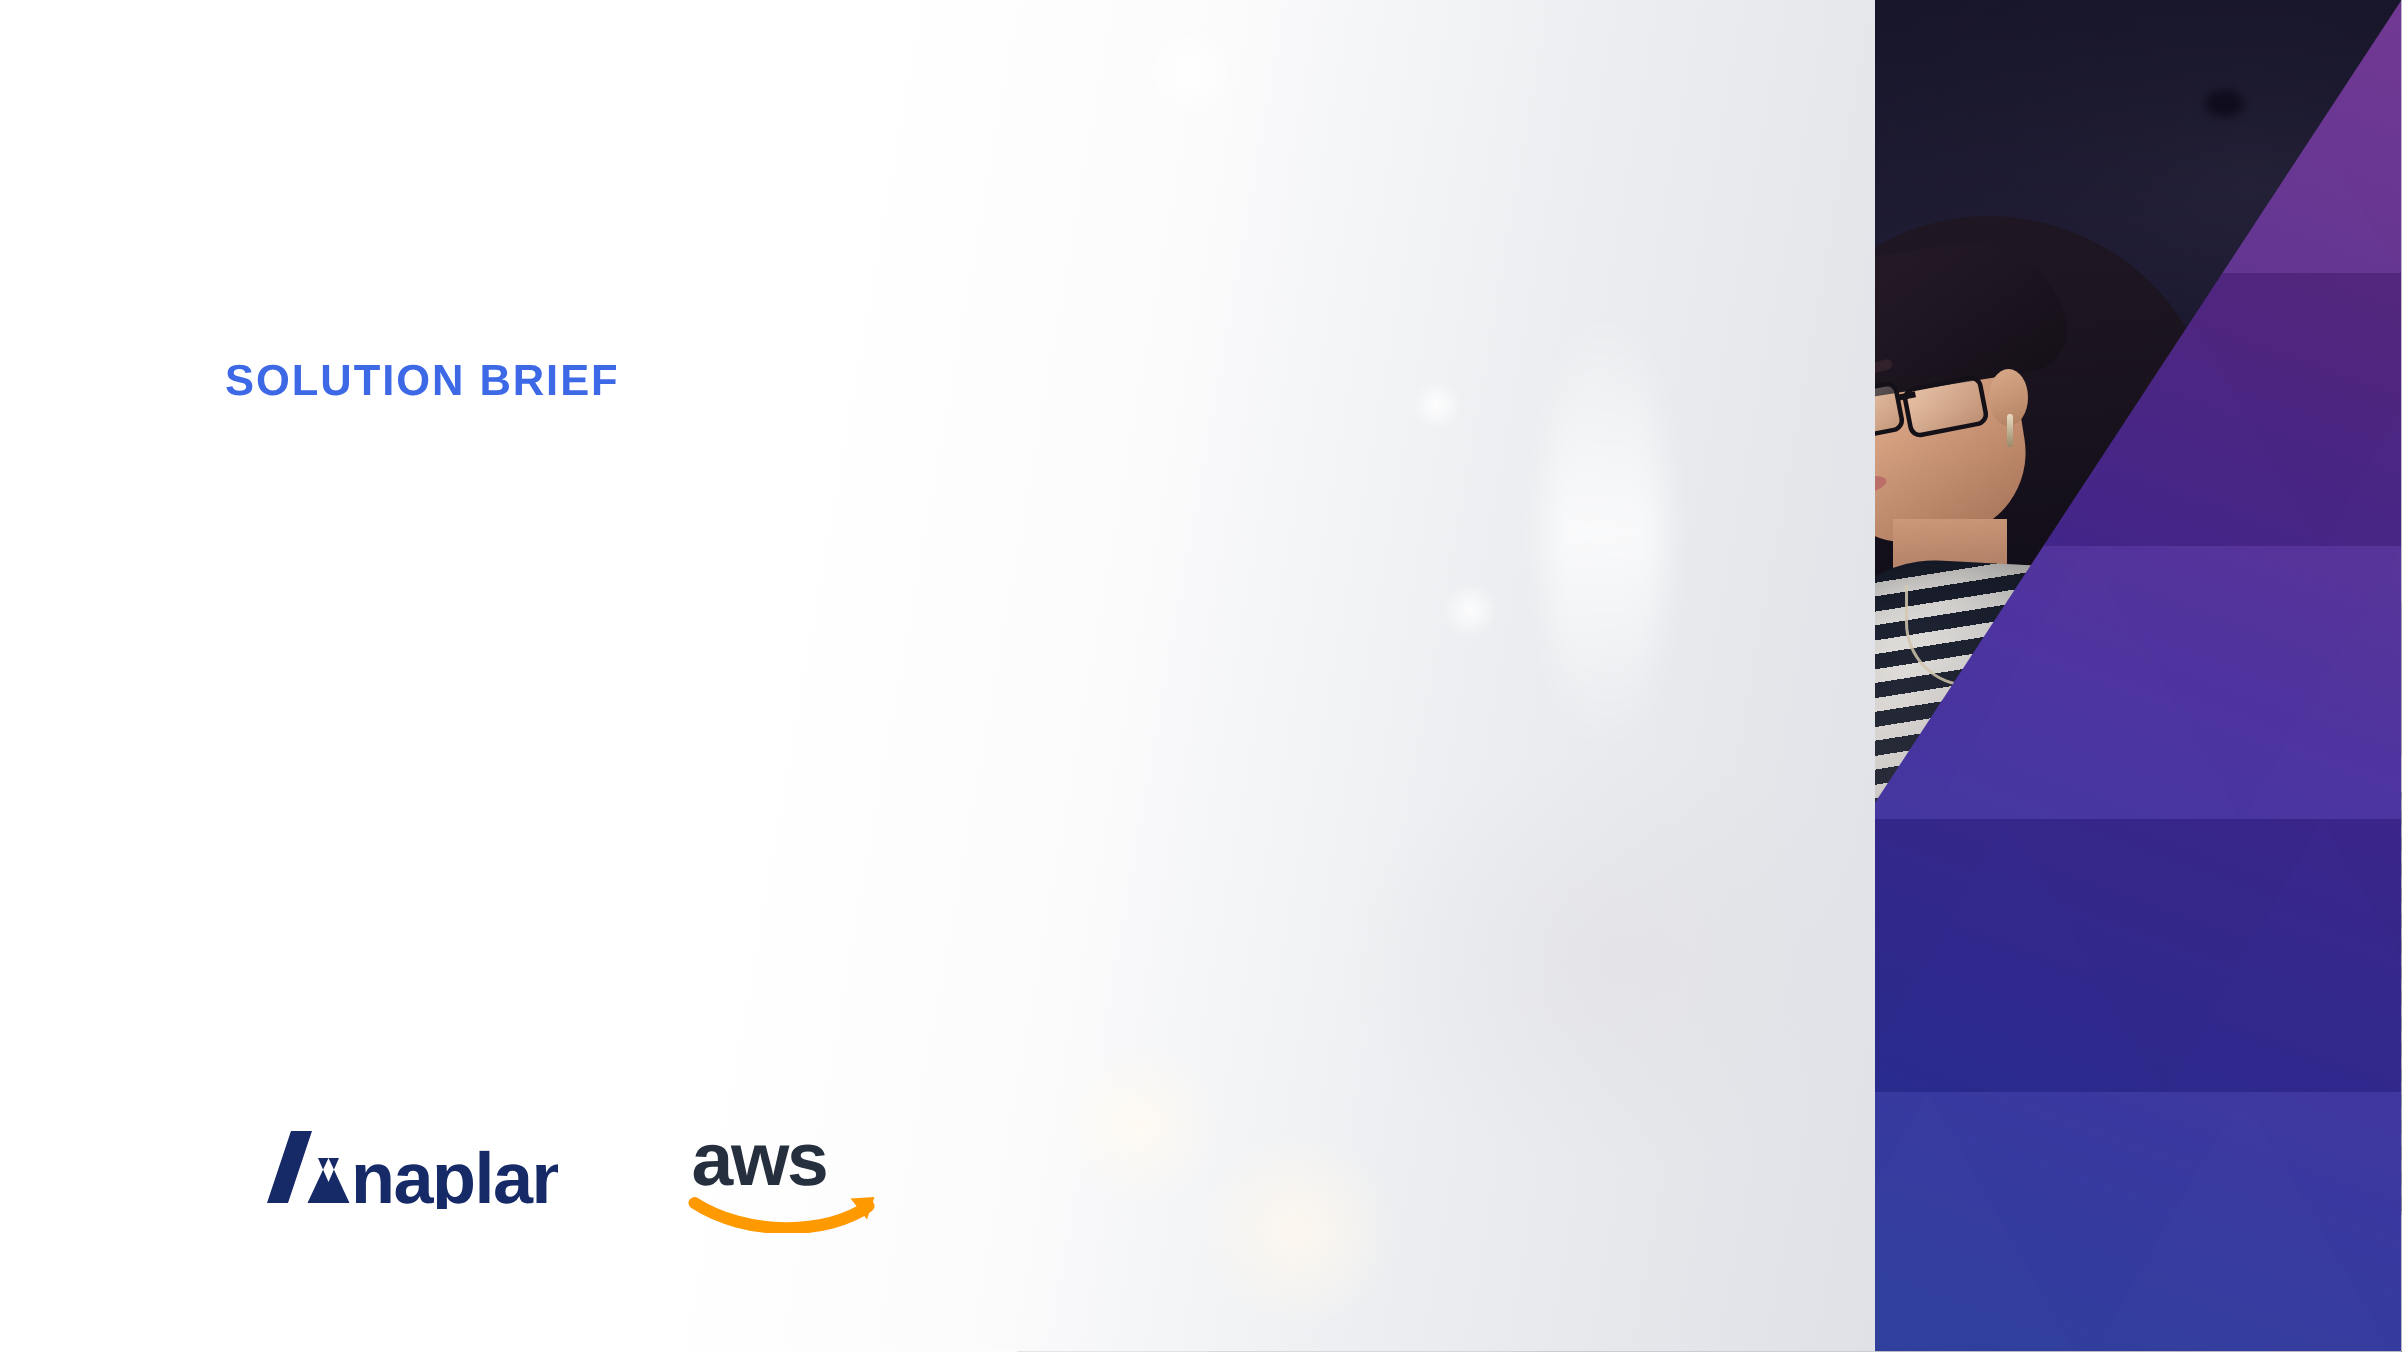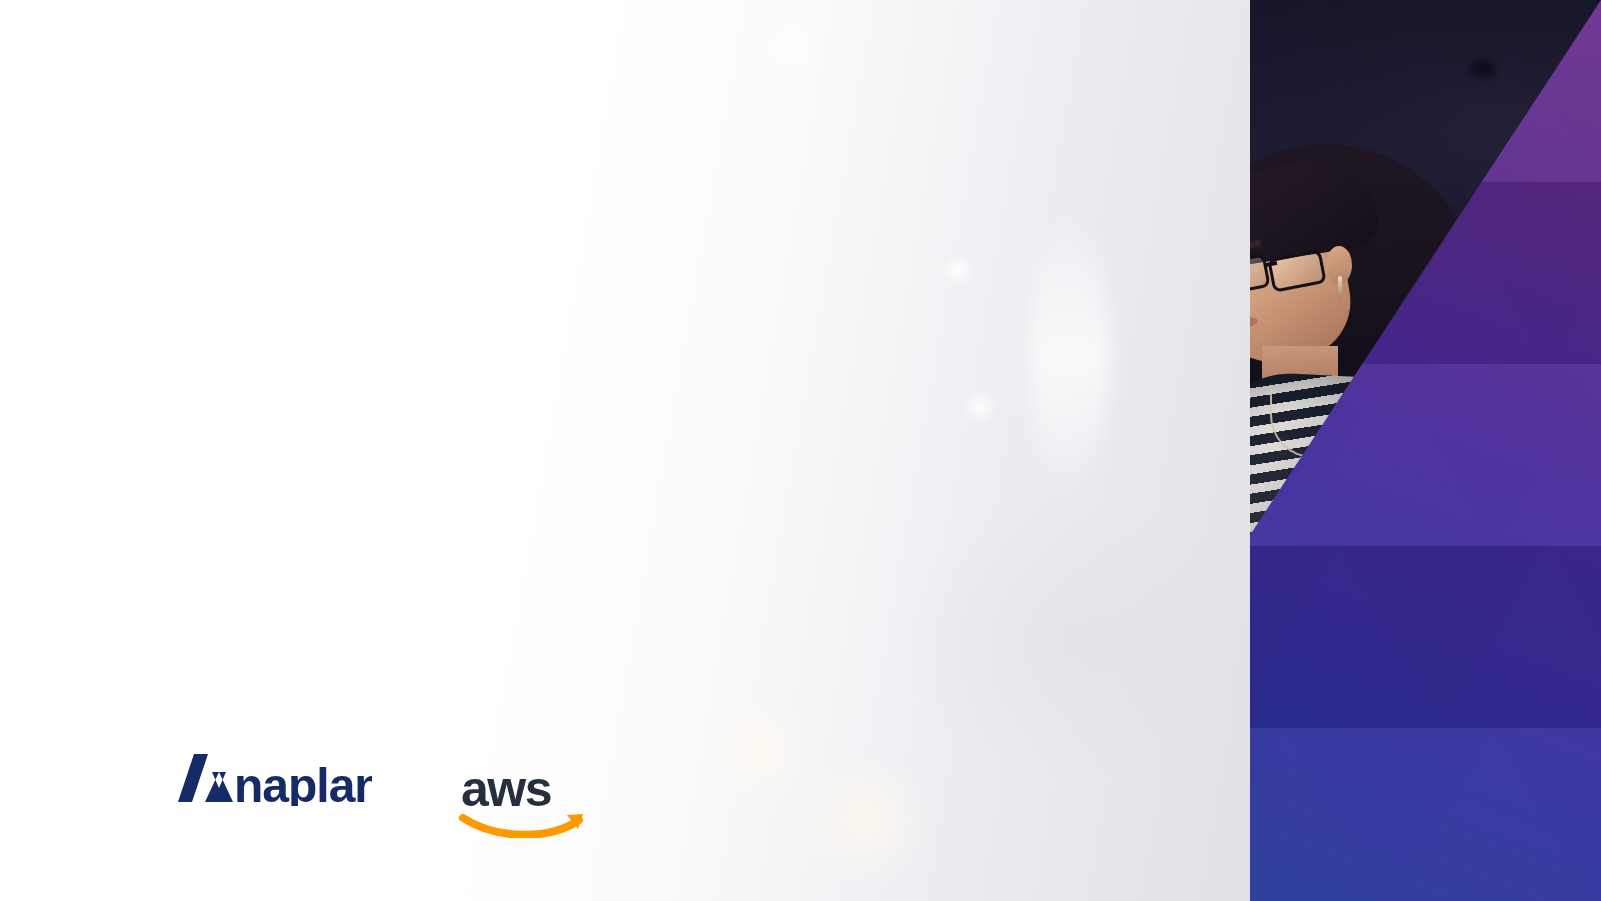--- a/index.html
+++ b/index.html
@@ -348,21 +348,21 @@
     color:#2c2c4d;
     line-height:78px;
     letter-spacing:-0.6px;
     white-space:pre-line;
   }
 
   
   .logo-row { position:absolute; left:150px; top:742px; height:80px; }
 
   .anaplan-logo { position:absolute; left:0; top:8px; width:222px; height:56px; }
-  .aws-logo { position:absolute; left:305px; top:16px; width:135px; height:80px;text-decoration:underline; }
+  .aws-logo { position:absolute; left:305px; top:0px; width:135px; height:80px;text-decoration:underline; }
 </style>
 </head>
 <body>
 
 <div id="stage">
 
   <div class="photo-panel">
     <div class="photo-inner">
 
       <div class="ph-base"></div>
@@ -476,20 +476,21 @@
 
   <div class="left-wash"></div>
   <div class="left-bokeh" style="left:760px;  top:22px;  width:66px;  height:52px;  background:radial-gradient(circle,rgba(255,255,255,.95) 0%,rgba(255,255,255,0) 70%);"></div>
   <div class="left-bokeh" style="left:700px;  top:700px; width:120px; height:100px; background:radial-gradient(circle,rgba(255,250,242,.9) 0%,rgba(255,250,242,0) 70%);"></div>
   <div class="left-bokeh" style="left:790px;  top:760px; width:150px; height:120px; background:radial-gradient(circle,rgba(255,248,238,.85) 0%,rgba(255,248,238,0) 70%);"></div>
   <div class="left-bokeh" style="left:940px;  top:255px; width:36px;  height:30px;  background:radial-gradient(circle,rgba(255,255,255,.9) 0%,rgba(255,255,255,0) 70%);"></div>
   <div class="left-bokeh" style="left:960px;  top:390px; width:40px;  height:34px;  background:radial-gradient(circle,rgba(255,255,255,.85) 0%,rgba(255,255,255,0) 70%);"></div>
   <div class="left-bokeh" style="left:1030px; top:205px; width:80px;  height:300px; background:linear-gradient(180deg,rgba(255,255,255,.0),rgba(255,255,255,.75),rgba(255,255,255,0));filter:blur(10px);"></div>
 
   <div class="content">
+    <div class="eyebrow">SOLUTION BRIEF</div>
   </div>
 
   <div class="logo-row">
 
     <div class="anaplan-logo">
       <svg width="222" height="56" viewBox="0 0 222 56" aria-hidden="true">
 
         <path d="M28 52 L44 4 L58 4 L42 52 Z" fill="#152a66"></path>
 
         <path d="M62 22 L76 22 L69 38 Z M55 52 L69 22 L83 52 Z" fill="#152a66" fill-rule="evenodd"></path>

